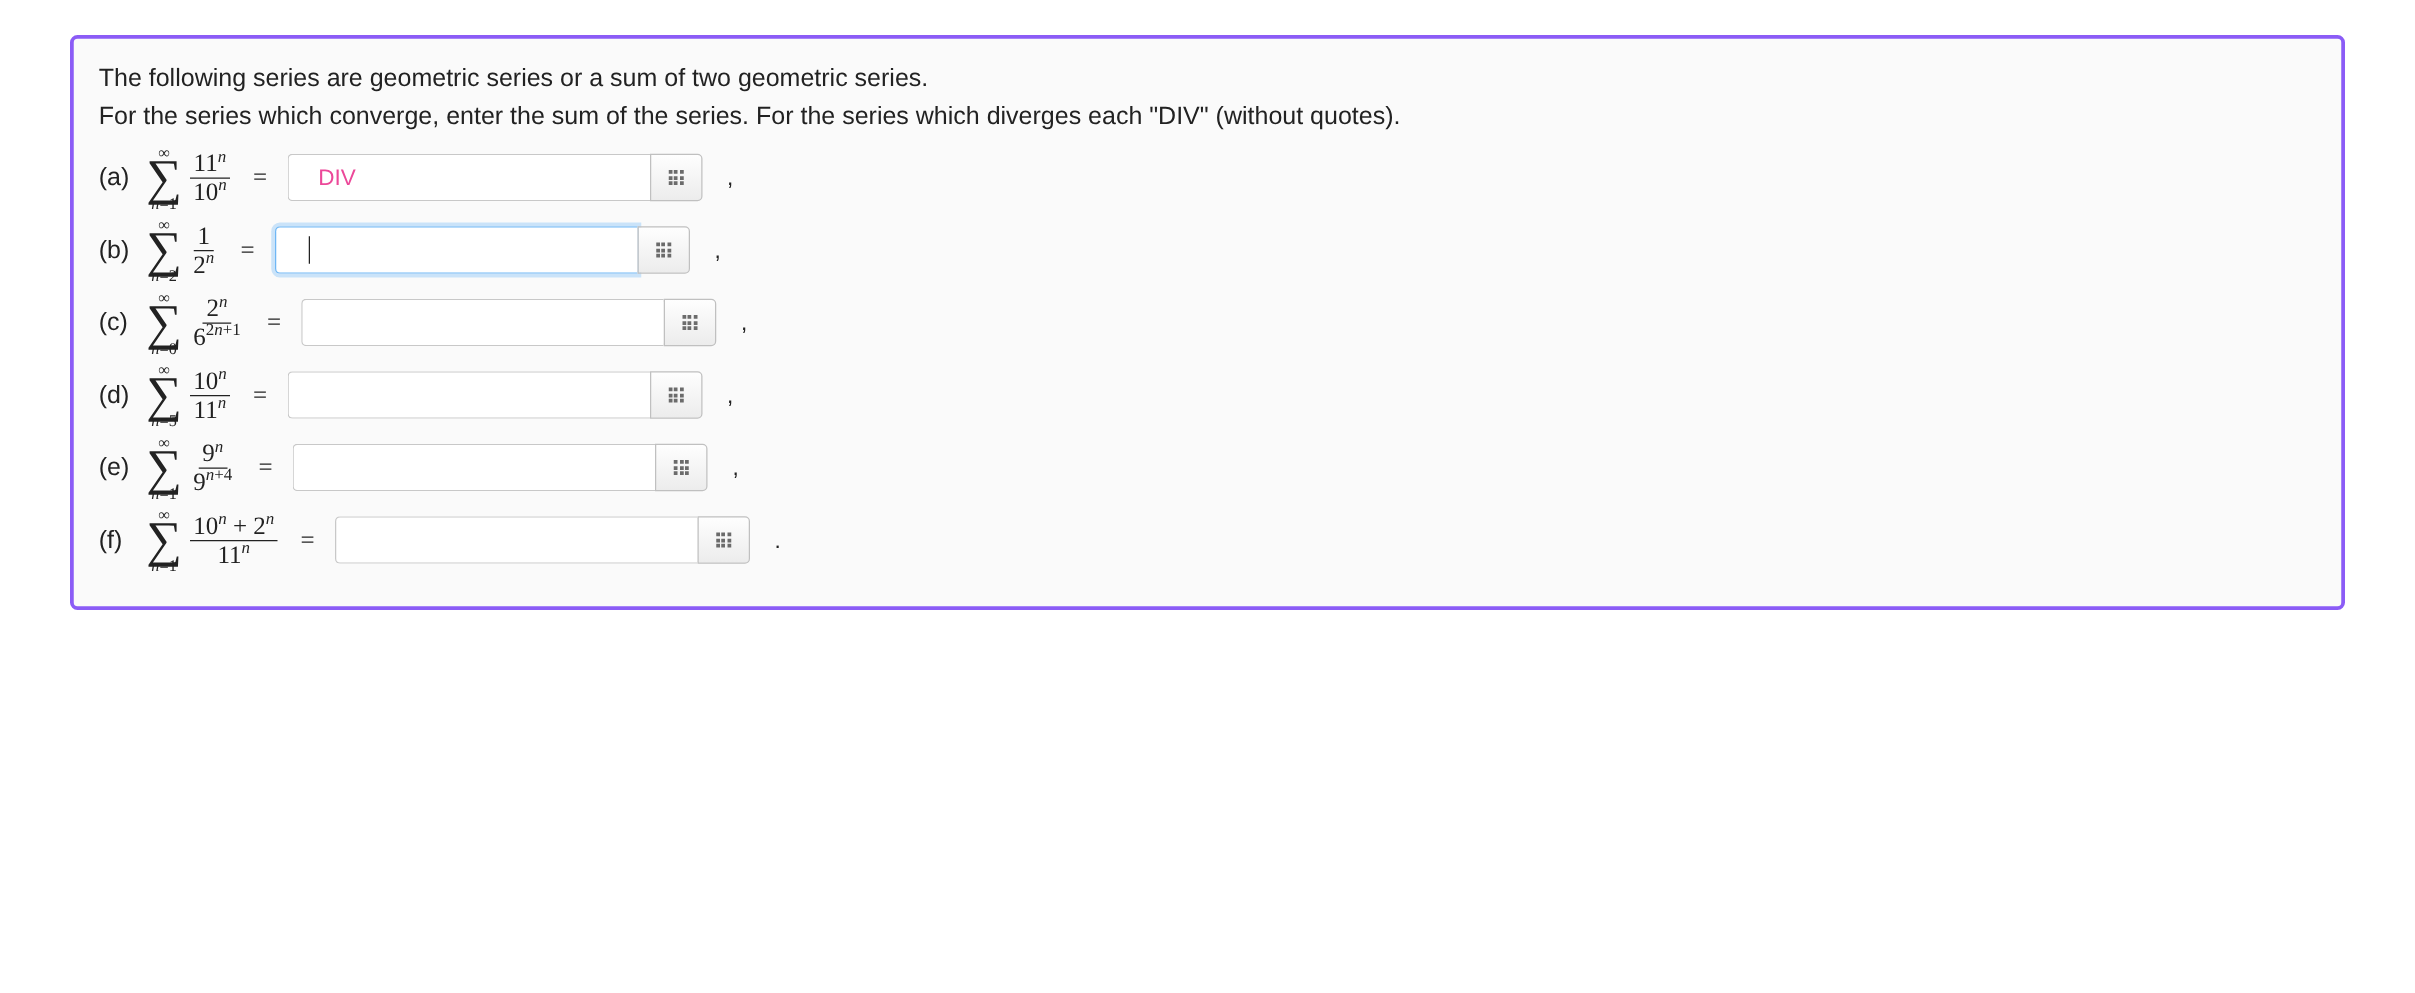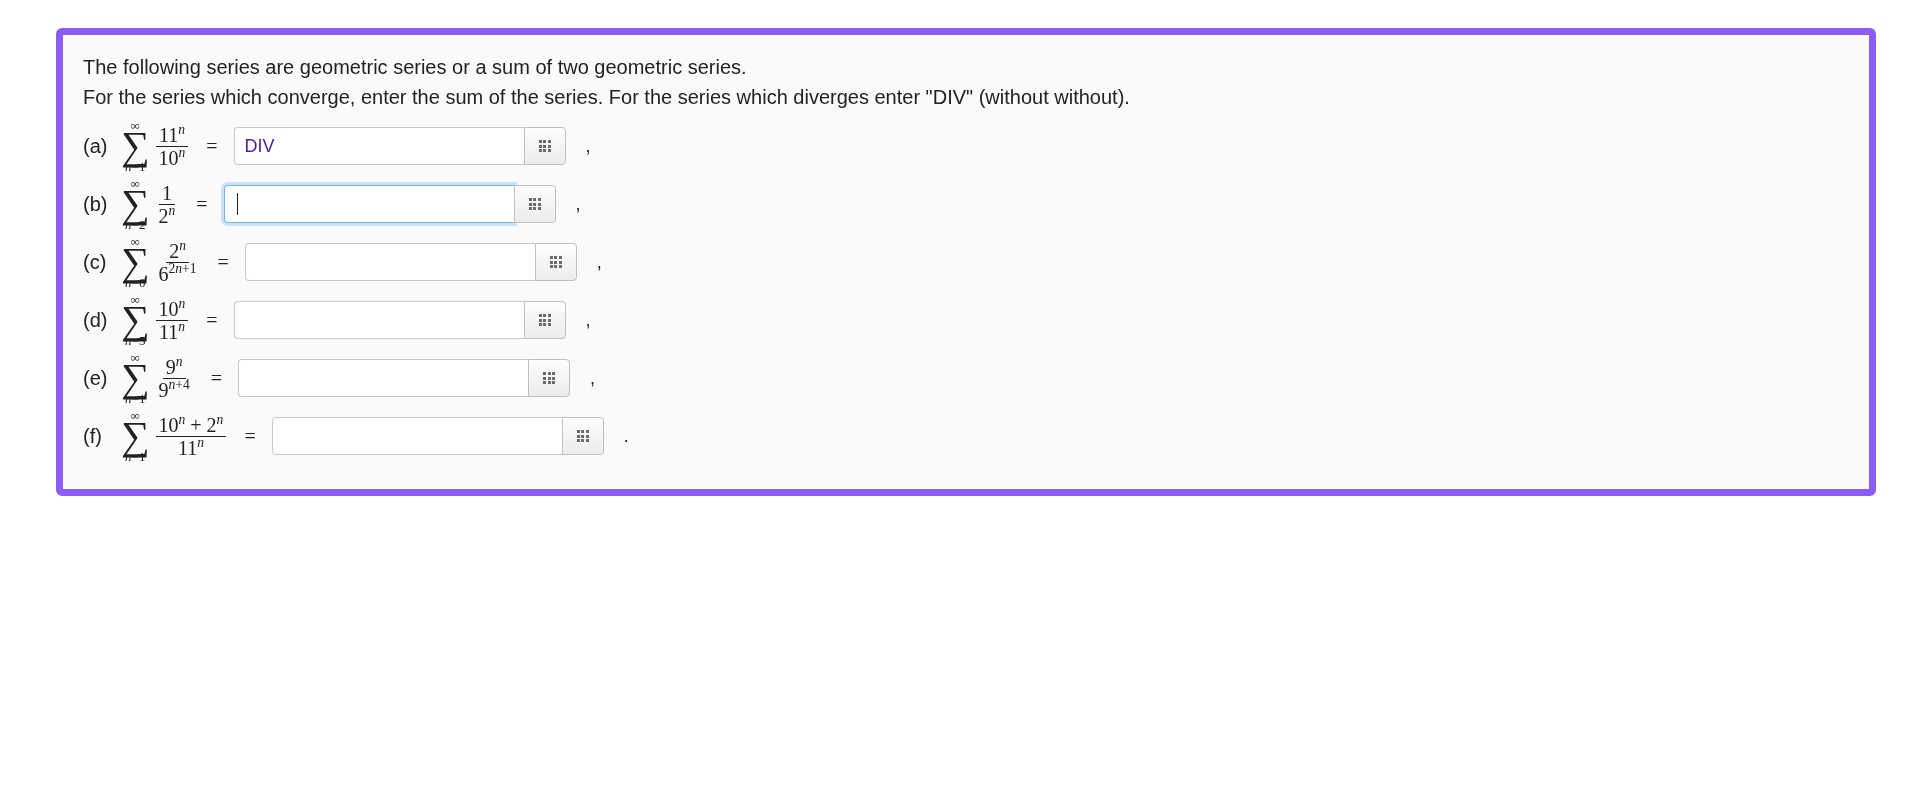--- a/index.html
+++ b/index.html
@@ -7,21 +7,21 @@
     padding: 0;
     background: #ffffff;
     font-family: Arial, Helvetica, sans-serif;
     font-size: 20px;
     color: #222;
   }
   .page {
     padding: 28px 56px;
   }
   .panel {
-    border: 7px solid #8b5cf6;
+    border: 3px solid #8b5cf6;
     border-radius: 6px;
     background: #fafafa;
     padding: 16px 20px 22px 20px;
   }
   .intro p {
     margin: 3px 0;
     line-height: 1.35;
   }
   .rows {
     margin-top: 8px;
@@ -78,24 +78,24 @@
     margin: 0 8px 0 4px;
   }
   .answer-group {
     display: flex;
     align-items: stretch;
     height: 38px;
   }
   .answer-input {
     width: 290px;
     height: 100%;
-    padding: 0 10px;
+    padding: 0 24px;
     font-size: 18px;
     font-family: Arial, Helvetica, sans-serif;
-    color: #4c1d95;
+    color: #ec4899;
     background: #ffffff;
     border: 1px solid #c8c8c8;
     border-right: none;
     border-radius: 4px 0 0 4px;
     box-sizing: border-box;
     outline: none;
   }
   .answer-input.focused {
     border-color: #6fb7f5;
     box-shadow: 0 0 0 3px rgba(111, 183, 245, 0.35);
@@ -138,21 +138,21 @@
   @keyframes blink { 50% { opacity: 0; } }
 </style>
 </head>
 <body>
 
 <div class="page">
   <div class="panel">
 
     <div class="intro">
       <p>The following series are geometric series or a sum of two geometric series.</p>
-      <p>For the series which converge, enter the sum of the series. For the series which diverges enter "DIV" (without without).</p>
+      <p>For the series which converge, enter the sum of the series. For the series which diverges each "DIV" (without quotes).</p>
     </div>
 
     <div class="rows">
 
       <div class="row">
         <span class="row-label">(a)</span>
         <span class="math">
           <span class="sigma-wrap">
             <span class="sigma-top">∞</span>
             <span class="sigma">∑</span>

